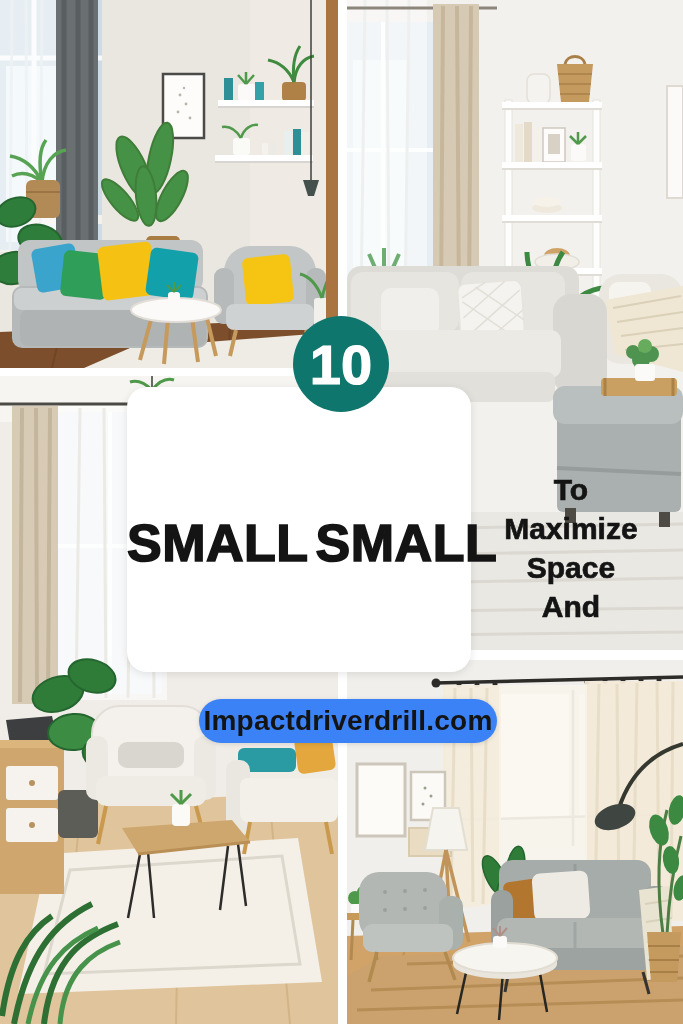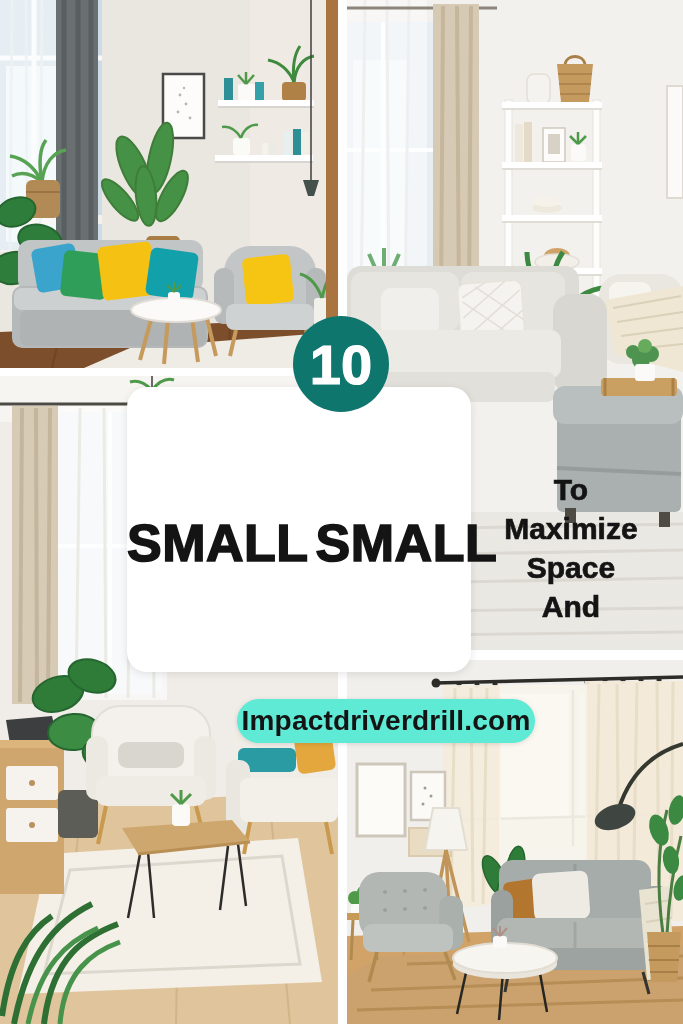--- a/index.html
+++ b/index.html
@@ -683,17 +683,17 @@
     <div class="title-line">SMALL</div>
     <div class="subtitle">
       <div class="subtitle-line">To Maximize Space And</div>
     </div>
   </div>
 
   <div class="count-badge" style="background: #0f766e;">
     <span style="color: rgb(255, 255, 255);">10</span>
   </div>
 
-  <div class="website-pill" style="background: #5eead4; margin-left: 38px;">
+  <div class="website-pill" style="background: #3b82f6;">
     <span style="color: rgb(20, 20, 20);">Impactdriverdrill.com</span>
   </div>
 
 </div>
 
 </body></html>

